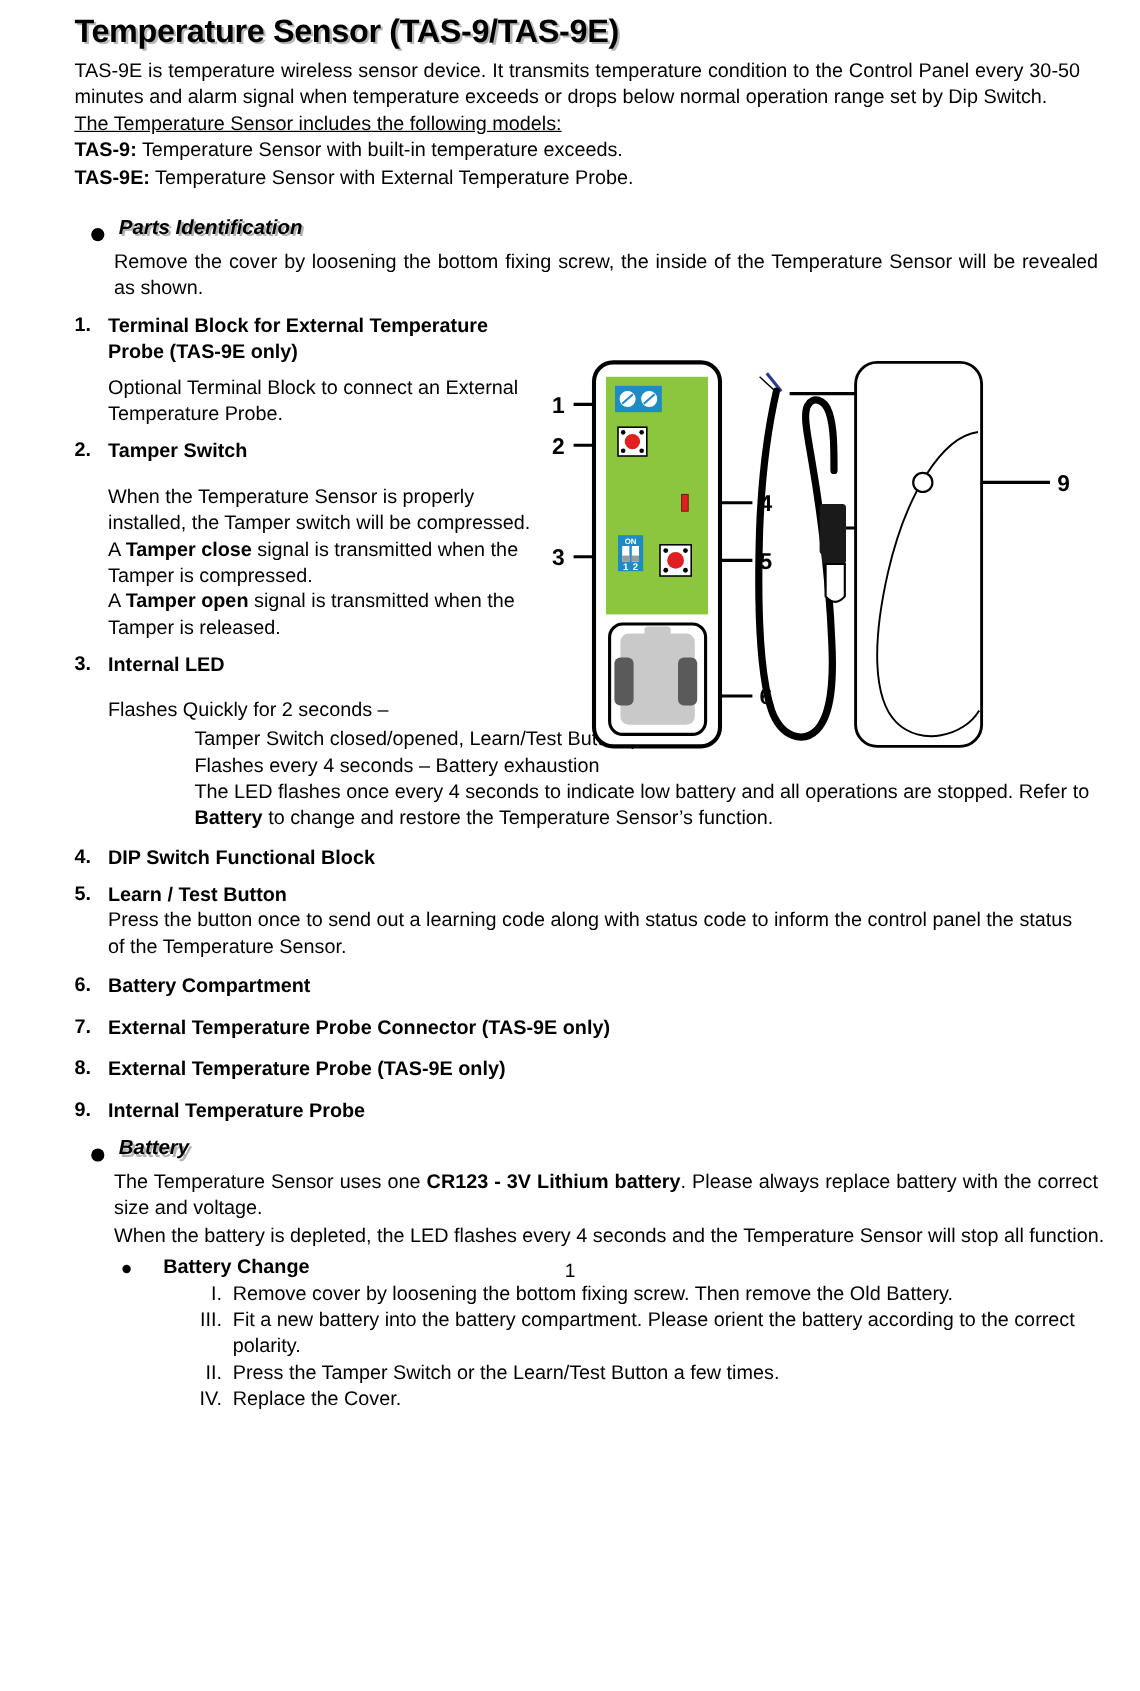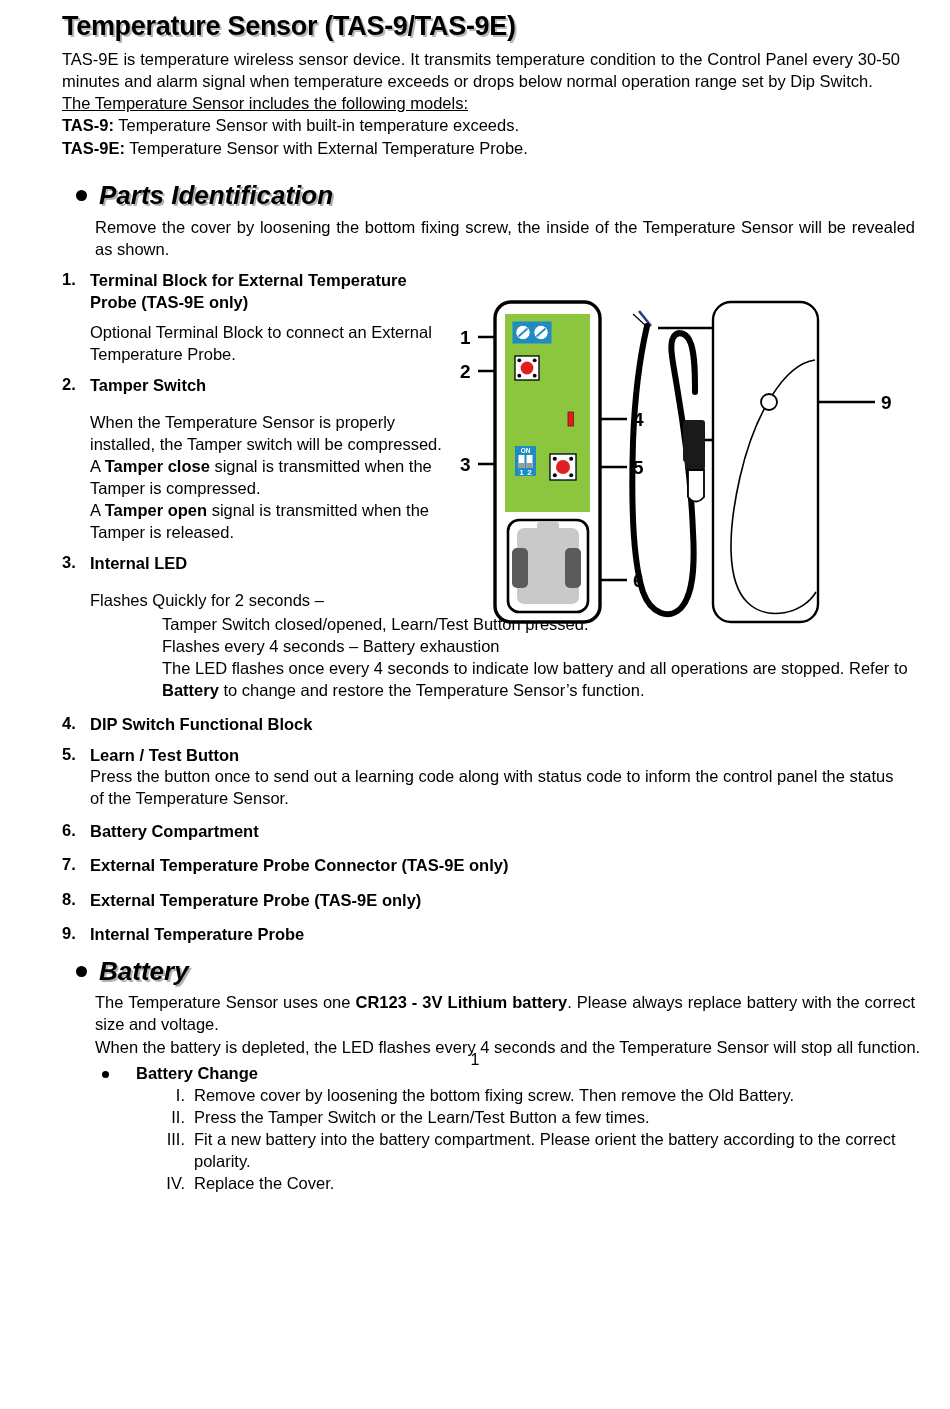--- a/index.html
+++ b/index.html
@@ -31,21 +31,21 @@
   
   .section-head {
     display:flex; align-items:flex-start; gap:12px;
     margin: 22px 0 6px 14px;
   }
   .bullet-dot {
     width: 11px; height: 11px; border-radius: 50%;
     background:#000; flex:0 0 auto; margin-top: 9px;
   }
   .section-title {
-    font-size: 26px; font-weight:bold; font-style: italic;
+    font-size: 17px; font-weight:bold; font-style: italic;
     text-shadow: 2px 2px 0 rgba(0,0,0,0.30);
     line-height:1.1;
   }
 
   .indent1 { margin-left: 33px; }
   .indent2 { margin-left: 72px; }
 
   
   .numlist { margin: 10px 0 0 0; padding:0; list-style:none; }
   .numitem { display:flex; margin-bottom: 2px; }
@@ -197,26 +197,26 @@
     <span class="dot"></span>
     <span class="lbl">Battery Change</span>
   </div>
 
   <ul class="romanlist" style="margin-left:98px; margin-top:2px; width:790px">
     <li class="romanitem">
       <span class="rnum">I.</span>
       <span class="rbody">Remove cover by loosening the bottom fixing screw. Then remove the Old Battery.</span>
     </li>
     <li class="romanitem">
+      <span class="rnum">III.</span>
+      <span class="rbody">Fit a new battery into the battery compartment. Please orient the battery according to the correct polarity.</span>
+    </li>
+    <li class="romanitem">
       <span class="rnum">II.</span>
       <span class="rbody">Press the Tamper Switch or the Learn/Test Button a few times.</span>
-    </li>
-    <li class="romanitem">
-      <span class="rnum">III.</span>
-      <span class="rbody">Fit a new battery into the battery compartment. Please orient the battery according to the correct polarity.</span>
     </li>
     <li class="romanitem">
       <span class="rnum">IV.</span>
       <span class="rbody">Replace the Cover.</span>
     </li>
   </ul>
 
   <div class="page-number">1</div>
 
   <div class="figure">

